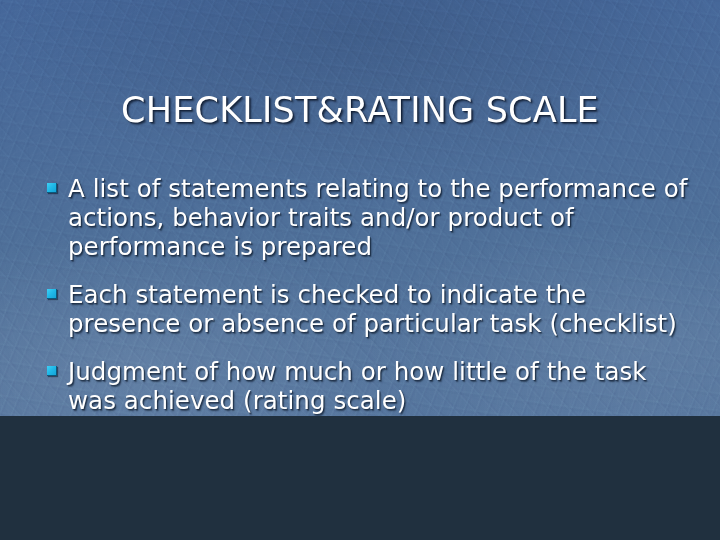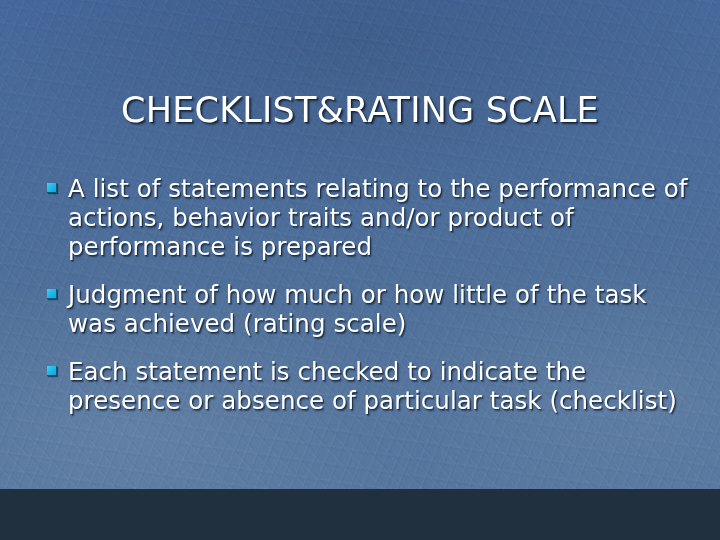--- a/index.html
+++ b/index.html
@@ -4,21 +4,21 @@
 <style>
   html, body {
     margin: 0;
     padding: 0;
     background: #20303f;
   }
 
   #slide {
     position: relative;
     width: 720px;
-    height: 489px;
+    height: 416px;
     overflow: hidden;
     font-family: "DejaVu Sans", sans-serif;
     background-color: #4c6d99;
     background-image:
       radial-gradient(ellipse 60% 45% at 18% 88%, rgba(255,255,255,0.085), rgba(255,255,255,0) 70%),
       radial-gradient(ellipse 55% 40% at 88% 82%, rgba(255,255,255,0.07), rgba(255,255,255,0) 70%),
       radial-gradient(ellipse 70% 50% at 50% 8%, rgba(0,0,0,0.10), rgba(0,0,0,0) 72%),
       linear-gradient(178deg, #45679a 0%, #4a6b99 28%, #4f7099 58%, #56769e 100%);
   }
 
@@ -122,23 +122,23 @@
 
     <ul class="bullet-list">
 
       <li class="bullet-item">
         <span class="bullet-marker"></span>
         <span class="bullet-text">A list of statements relating to the performance of actions, behavior traits and/or product of performance is prepared</span>
       </li>
 
       <li class="bullet-item">
         <span class="bullet-marker"></span>
-        <span class="bullet-text">Judgment of how much or how little of the task was achieved (rating scale)</span>
+        <span class="bullet-text">Each statement is checked to indicate the presence or absence of particular task (checklist)</span>
       </li>
 
       <li class="bullet-item">
         <span class="bullet-marker"></span>
-        <span class="bullet-text">Each statement is checked to indicate the presence or absence of particular task (checklist)</span>
+        <span class="bullet-text">Judgment of how much or how little of the task was achieved (rating scale)</span>
       </li>
 
     </ul>
   </div>
 </div>
 
 </body></html>

